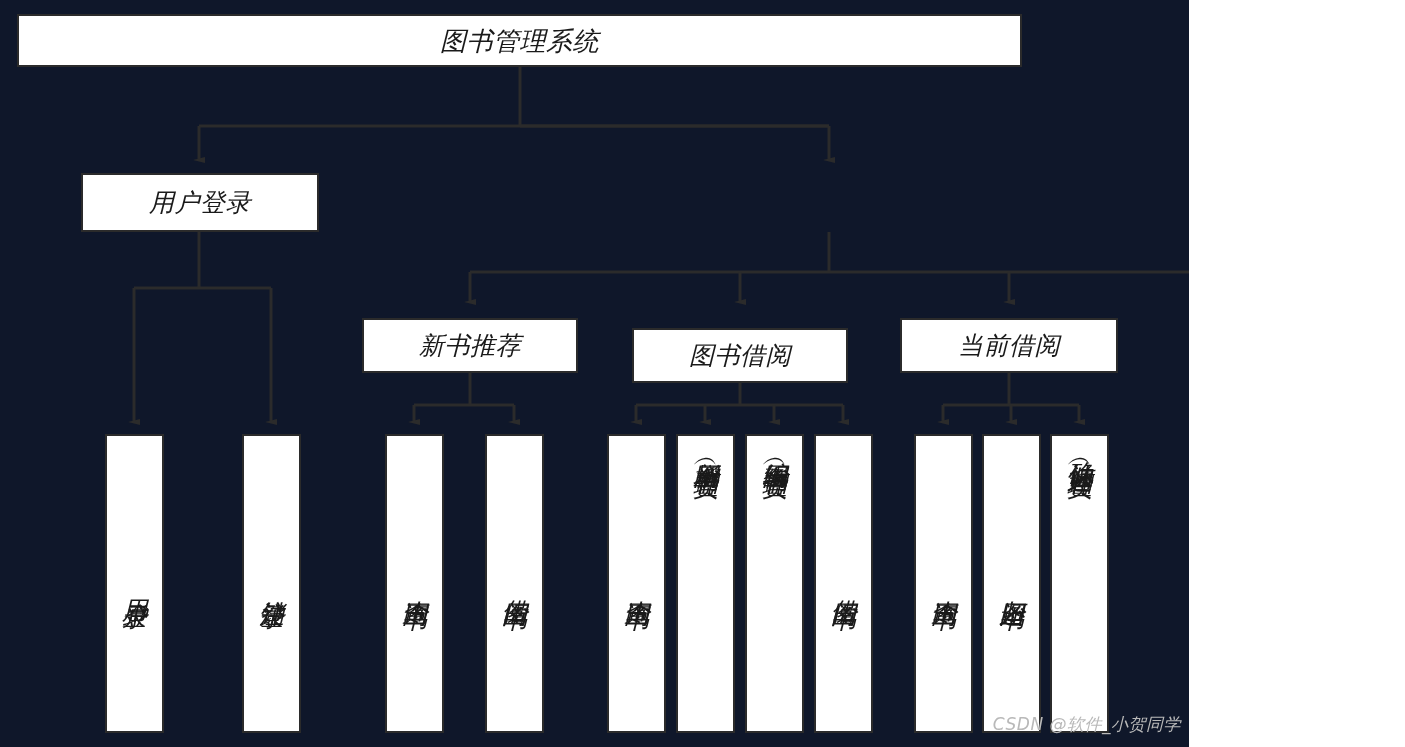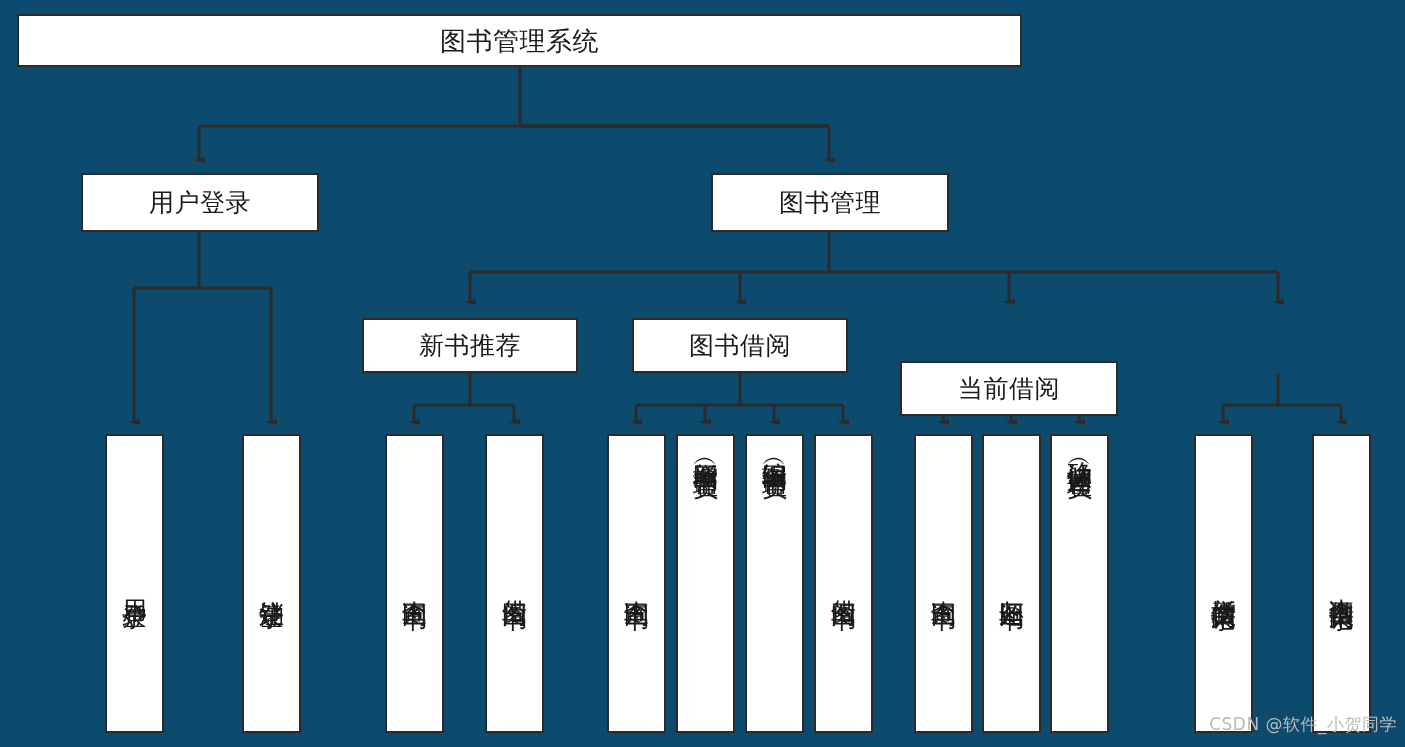--- a/index.html
+++ b/index.html
@@ -5,24 +5,25 @@
   html, body {
     margin: 0;
     padding: 0;
     background: #ffffff;
   }
   body {
     font-family: "DejaVu Sans", "Liberation Sans", sans-serif;
   }
   #diagram-root {
     position: relative;
-    width: 1405px;
+    width: 1189px;
     height: 747px;
-    background: #0c4a6e;
+    background: #0f172a;
     overflow: hidden;
+    font-style: italic;
   }
   #diagram-svg {
     position: absolute;
     left: 0;
     top: 0;
     width: 1405px;
     height: 747px;
   }
   .node-box {
     position: absolute;
@@ -134,31 +135,28 @@
     </g>
   </svg>
 
   <div class="node-box node-h node-root" style="left:17px; top:14px; width:1005px; height:53px;">
     <span class="node-label">图书管理系统</span>
   </div>
 
   <div class="node-box node-h" style="left:81px; top:173px; width:238px; height:59px;">
     <span class="node-label">用户登录</span>
   </div>
-  <div class="node-box node-h" style="left:711px; top:173px; width:238px; height:59px;">
-    <span class="node-label">图书管理</span>
-  </div>
 
   <div class="node-box node-h" style="left:362px; top:318px; width:216px; height:55px;justify-content:center;">
     <span class="node-label">新书推荐</span>
   </div>
-  <div class="node-box node-h" style="left:632px; top:318px; width:216px; height:55px;">
+  <div class="node-box node-h" style="left:632px; top:328px; width:216px; height:55px;">
     <span class="node-label">图书借阅</span>
   </div>
-  <div class="node-box node-h" style="left:900px; top:318px; width:218px; height:55px;margin-top:43px;">
+  <div class="node-box node-h" style="left:900px; top:318px; width:218px; height:55px;">
     <span class="node-label">当前借阅</span>
   </div>
 
   <div class="node-box node-v vcenter" style="left:105px; top:434px; width:59px; height:299px;">
     <span class="node-label">用户登录</span>
   </div>
   <div class="node-box node-v vcenter" style="left:242px; top:434px; width:59px; height:299px;">
     <span class="node-label">注销登录</span>
   </div>
 

